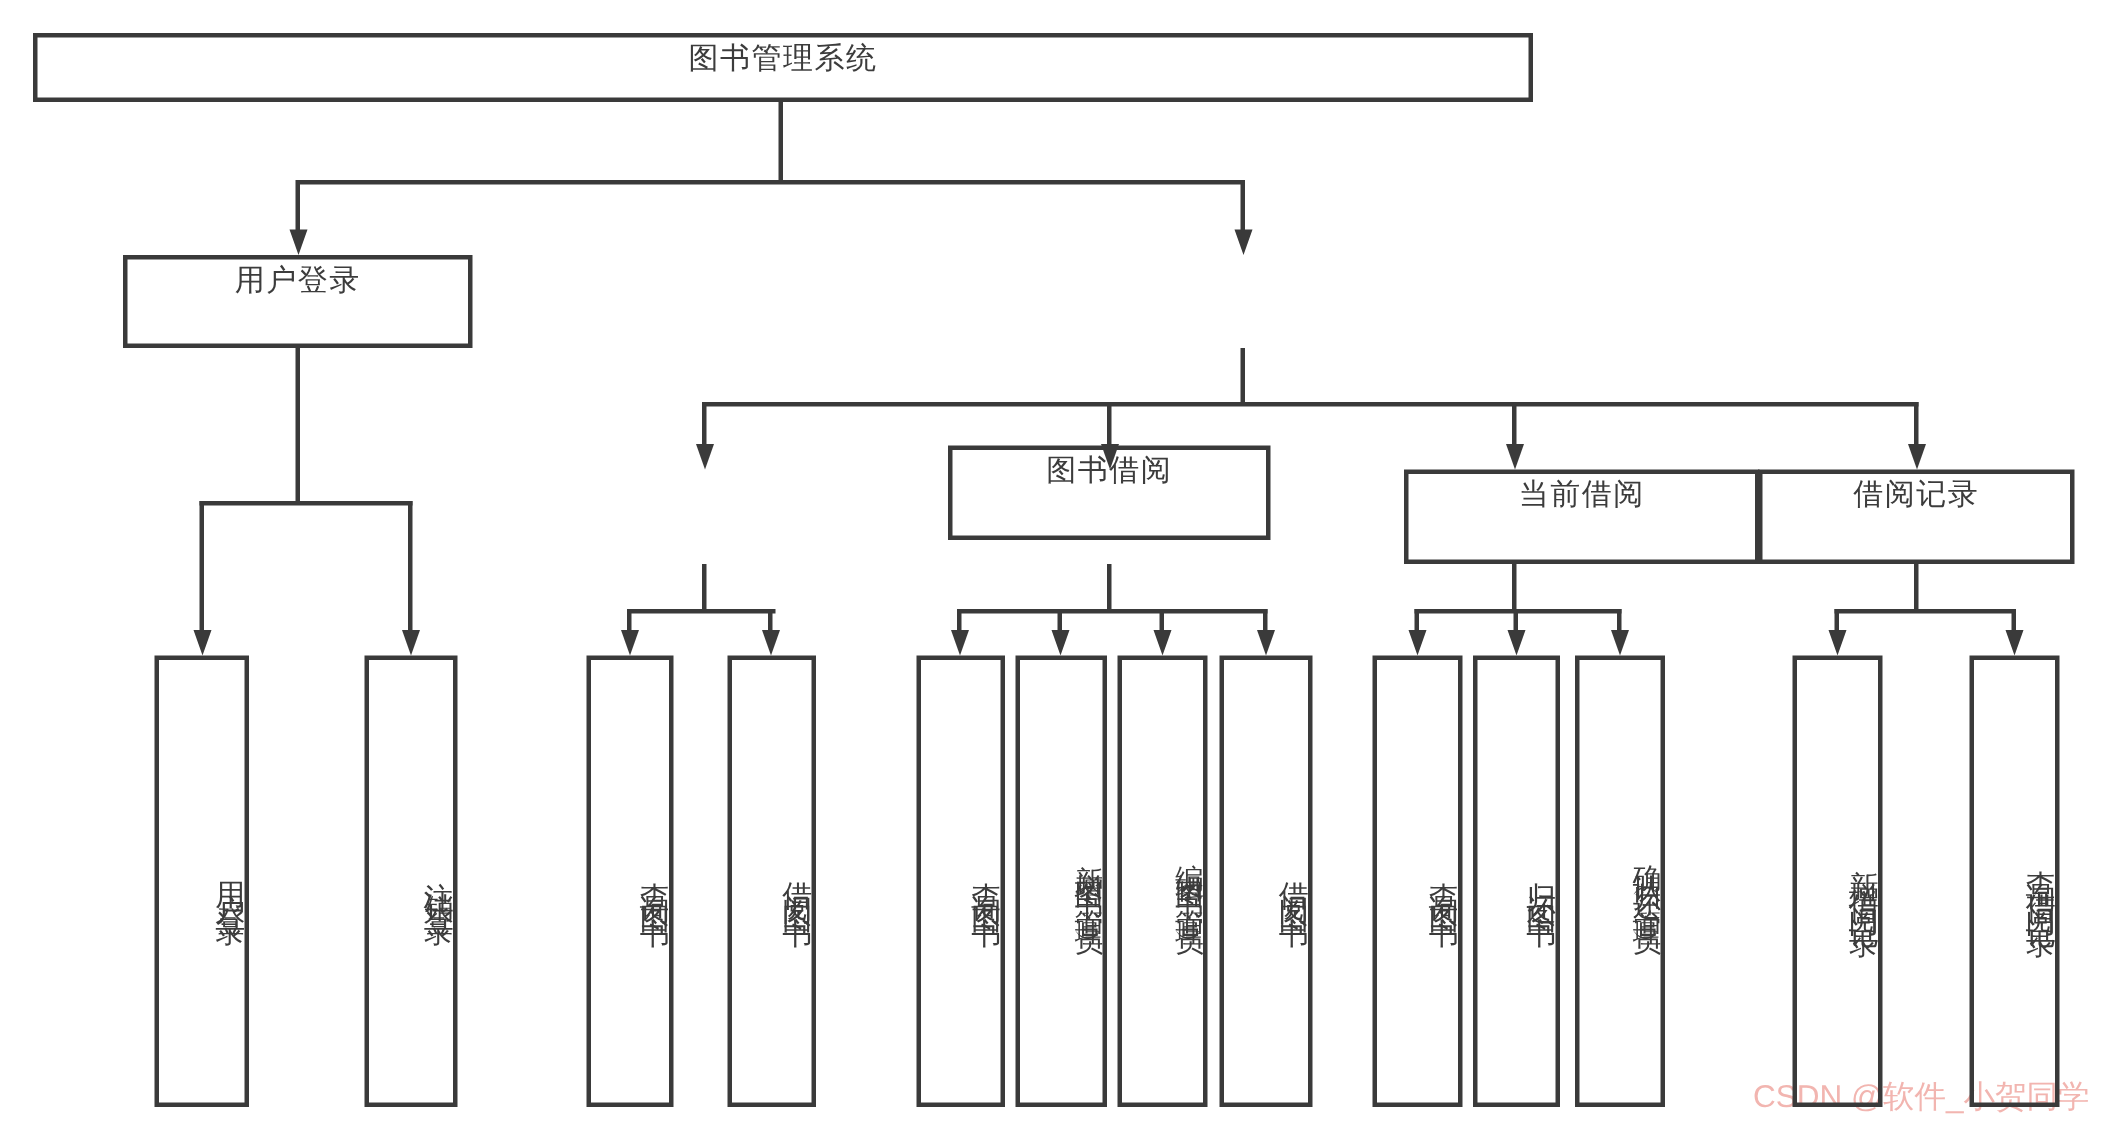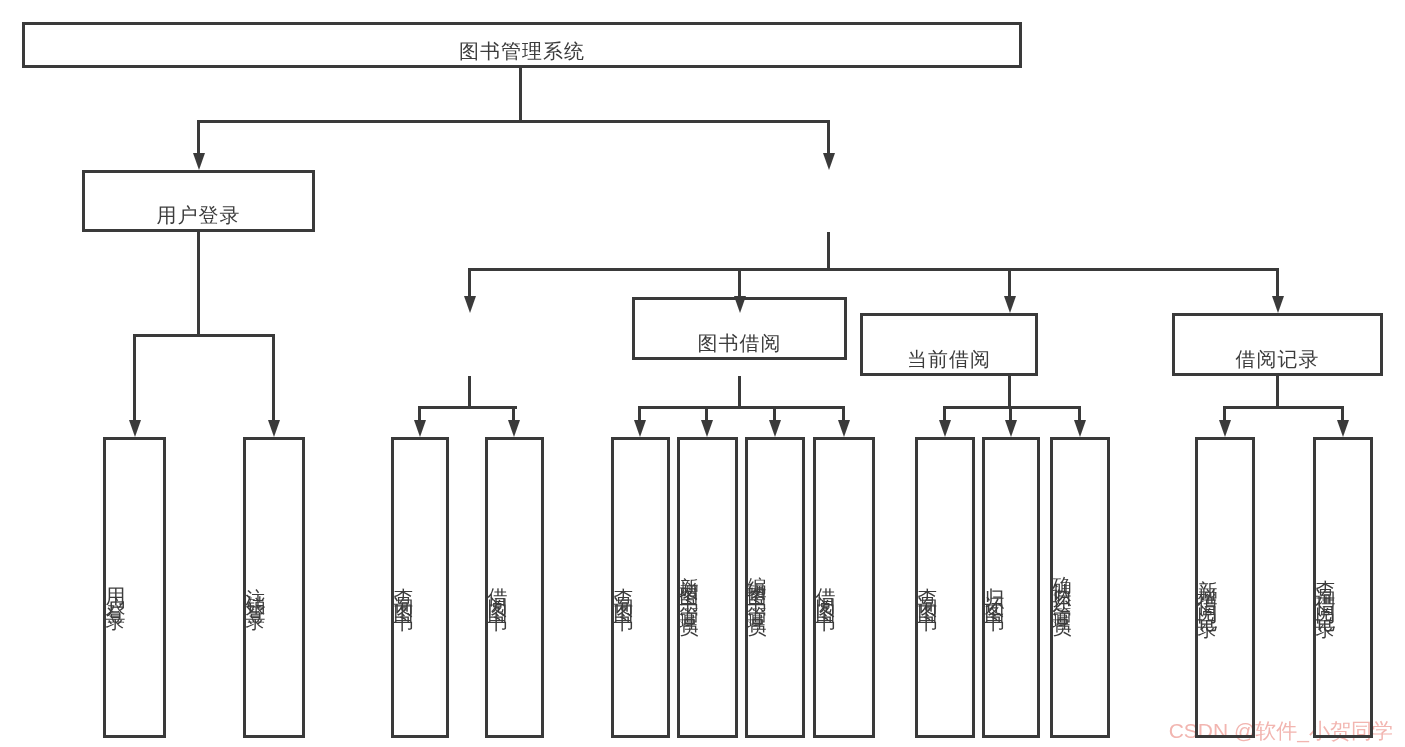--- a/index.html
+++ b/index.html
@@ -8,21 +8,21 @@
     width:1405px;height:747px;
     background:#ffffff;
     font-family:"Liberation Sans","DejaVu Sans",sans-serif;
     overflow:hidden;
   }
   .box{
     position:absolute;
     box-sizing:border-box;
     border:3px solid #3a3a3a;
     background:transparent;
-    display:flex;align-items:flex-end;justify-content:center;
+    display:flex;align-items:flex-start;justify-content:center;
     color:#3c3c3c;
     font-size:20px;
     letter-spacing:1px;
     z-index:2;
   }
   .vbox{
     writing-mode:vertical-rl;
     text-orientation:mixed;
     letter-spacing:8px;
     line-height:1;
@@ -113,21 +113,21 @@
     <span>图书管理系统</span>
   </div>
 
   <div class="box" style="left:82px;top:170px;width:233px;height:62px">
     <span>用户登录</span>
   </div>
 
   <div class="box" style="left:632px;top:297px;width:215px;height:63px">
     <span>图书借阅</span>
   </div>
-  <div class="box" style="left:860px;top:313px;width:178px;height:63px">
+  <div class="box" style="left:936px;top:313px;width:237px;height:63px">
     <span>当前借阅</span>
   </div>
   <div class="box" style="left:1172px;top:313px;width:211px;height:63px">
     <span>借阅记录</span>
   </div>
 
   <div class="box vbox" style="left:103px;top:437px;width:63px;height:301px">
     <span>用户登录</span>
   </div>
   <div class="box vbox" style="left:243px;top:437px;width:62px;height:301px">

